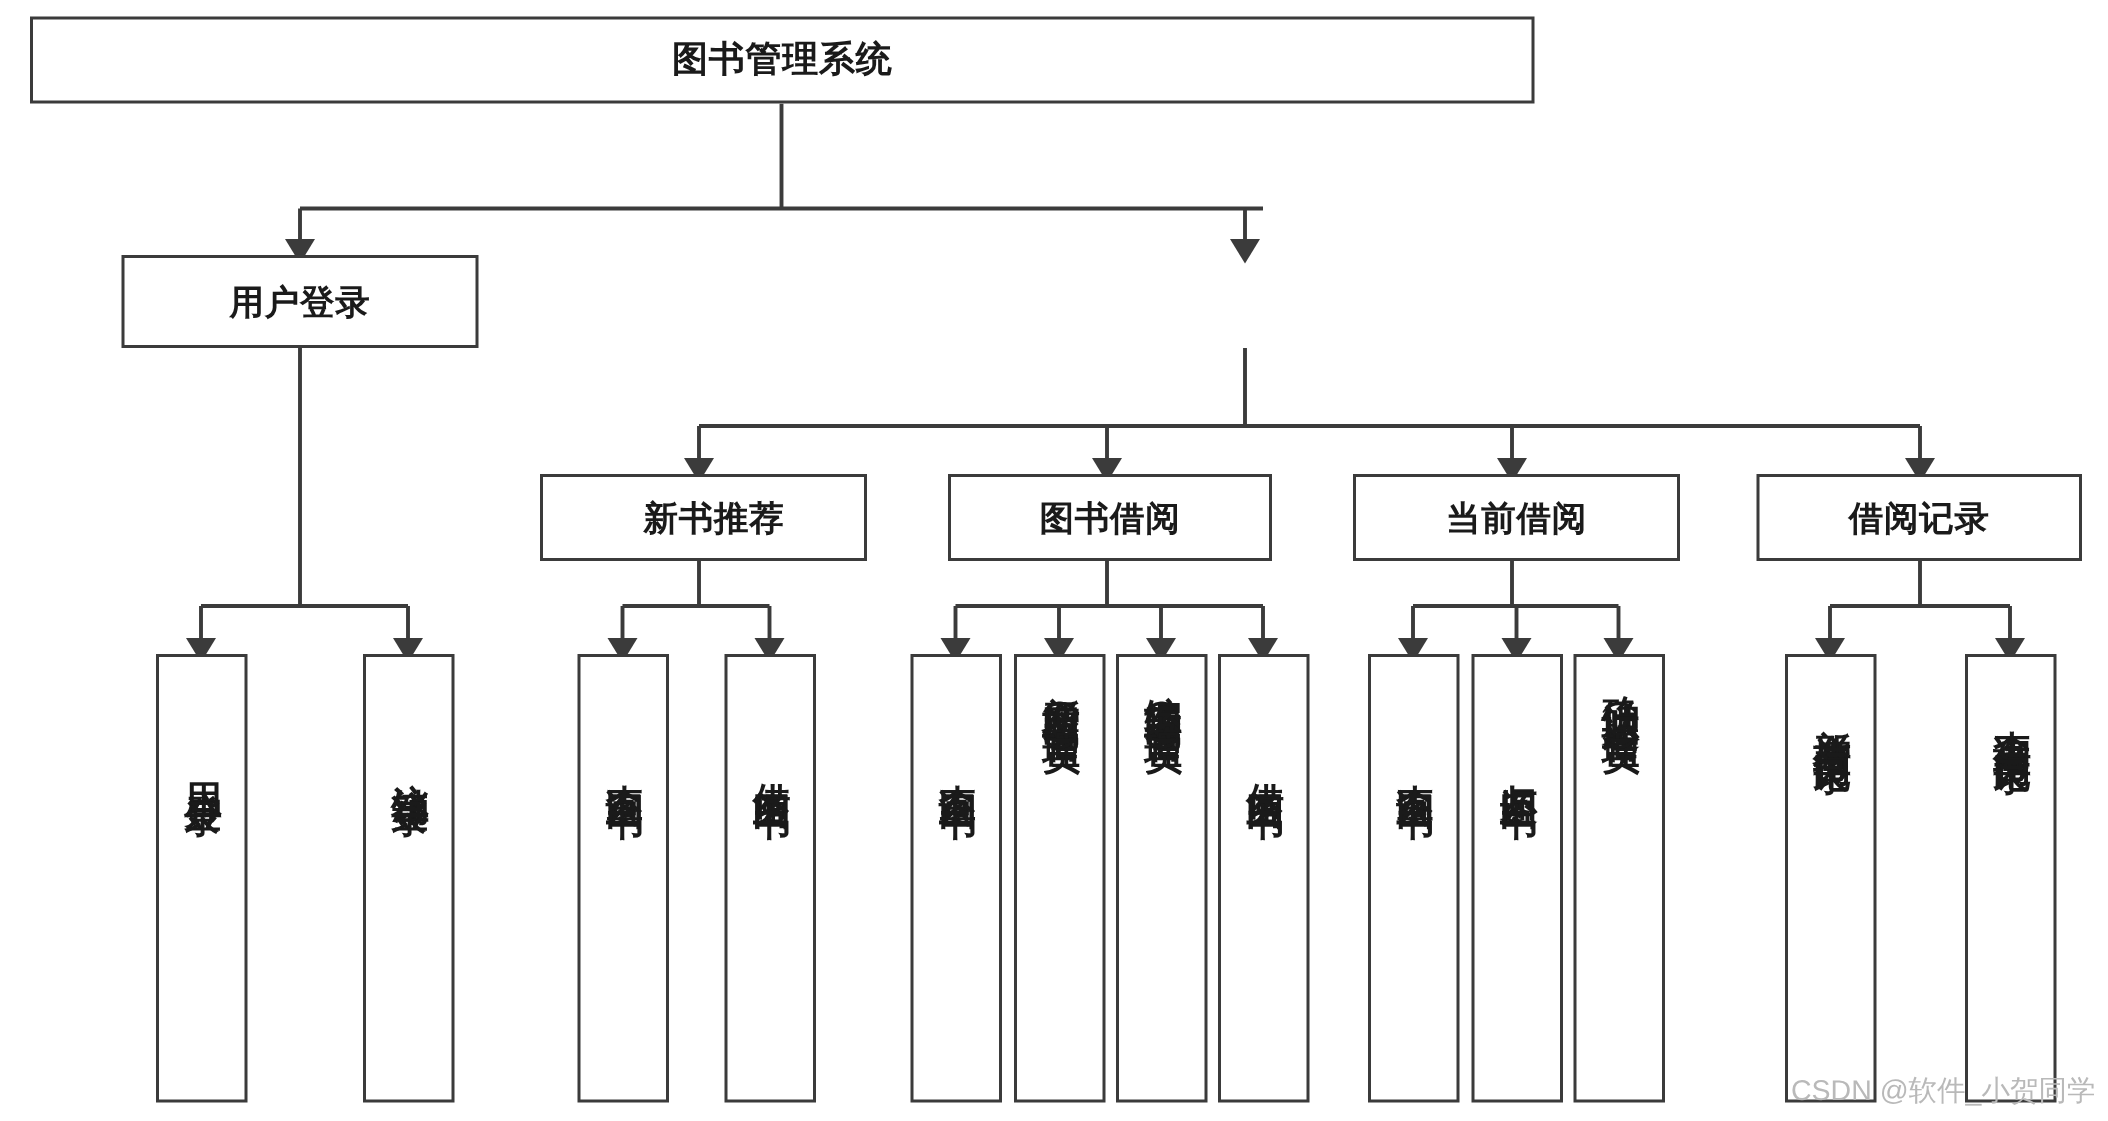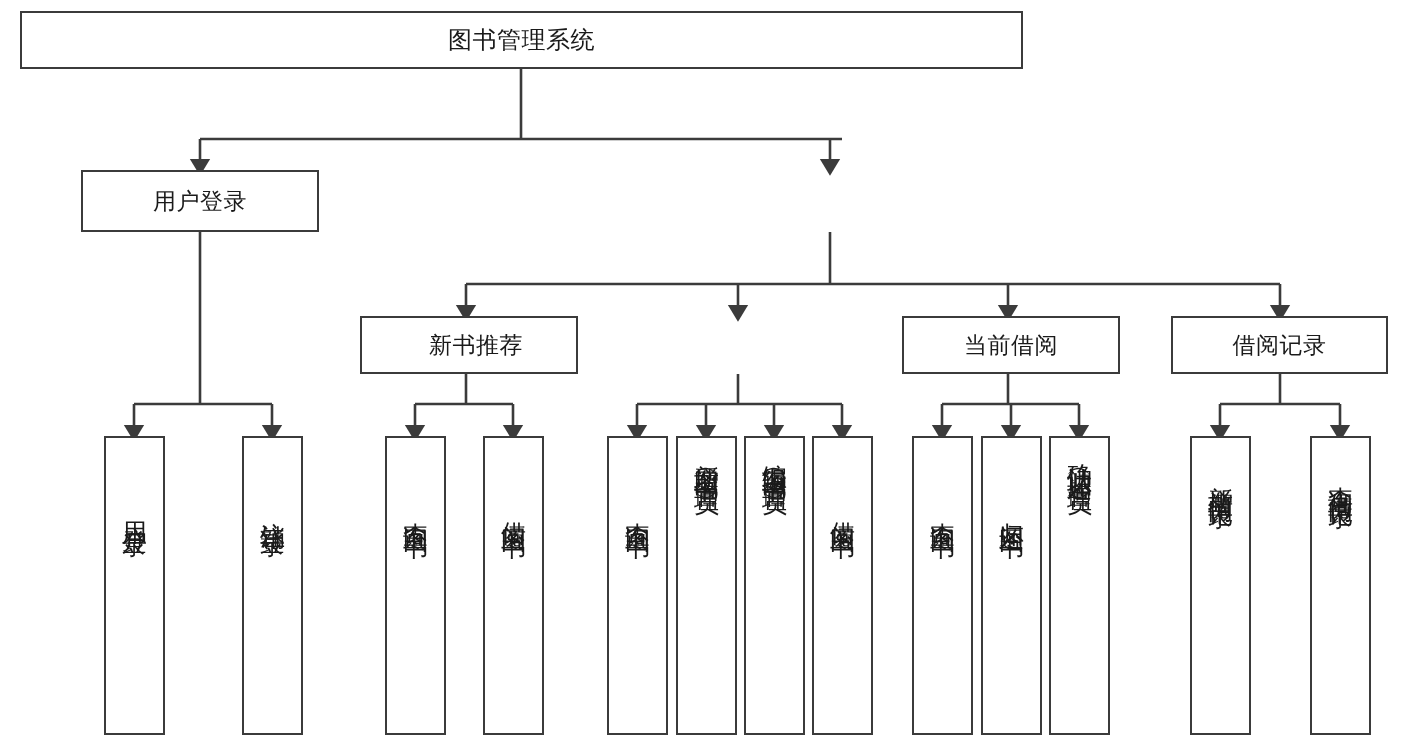--- a/index.html
+++ b/index.html
@@ -35,20 +35,21 @@
     align-items: center;
     justify-content: center;
     color: #1a1a1a;
     z-index: 2;
   }
   .node .lbl {
     display: block;
     text-align: center;
     line-height: 1.08;
     white-space: nowrap;
+    font-weight: bold;
   }
   
   .node.horiz .lbl {
     font-size: 23px;
     letter-spacing: 0.5px;
   }
   .node.root .lbl {
     font-size: 24px;
   }
   
@@ -133,20 +134,23 @@
     <span class="lbl">图书管理系统</span>
   </div>
 
   <div class="node horiz" style="left:81px; top:170px; width:238px; height:62px;">
     <span class="lbl">用户登录</span>
   </div>
 
   <div class="node horiz" style="left:360px; top:316px; width:218px; height:58px;padding-left:14px;">
     <span class="lbl">新书推荐</span>
   </div>
+  <div class="node horiz" style="left:632px; top:316px; width:216px; height:58px;">
+    <span class="lbl">图书借阅</span>
+  </div>
   <div class="node horiz" style="left:902px; top:316px; width:218px; height:58px;">
     <span class="lbl">当前借阅</span>
   </div>
   <div class="node horiz" style="left:1171px; top:316px; width:217px; height:58px;">
     <span class="lbl">借阅记录</span>
   </div>
 
   <div class="node vert" style="left:104px; top:436px; width:61px; height:299px; padding-top:64px;">
     <span class="lbl">用户登录</span>
   </div>
@@ -184,14 +188,15 @@
     <span class="lbl">确认归还（管理员）</span>
   </div>
 
   <div class="node vert" style="left:1190px; top:436px; width:61px; height:299px; padding-top:28px;">
     <span class="lbl">新增借阅记录</span>
   </div>
   <div class="node vert" style="left:1310px; top:436px; width:61px; height:299px; padding-top:28px;">
     <span class="lbl">查询借阅记录</span>
   </div>
 
+  <div class="watermark" style="left:1194px; top:714px;">CSDN @软件_小贺同学</div>
 
 </div>
 
 </body></html>

